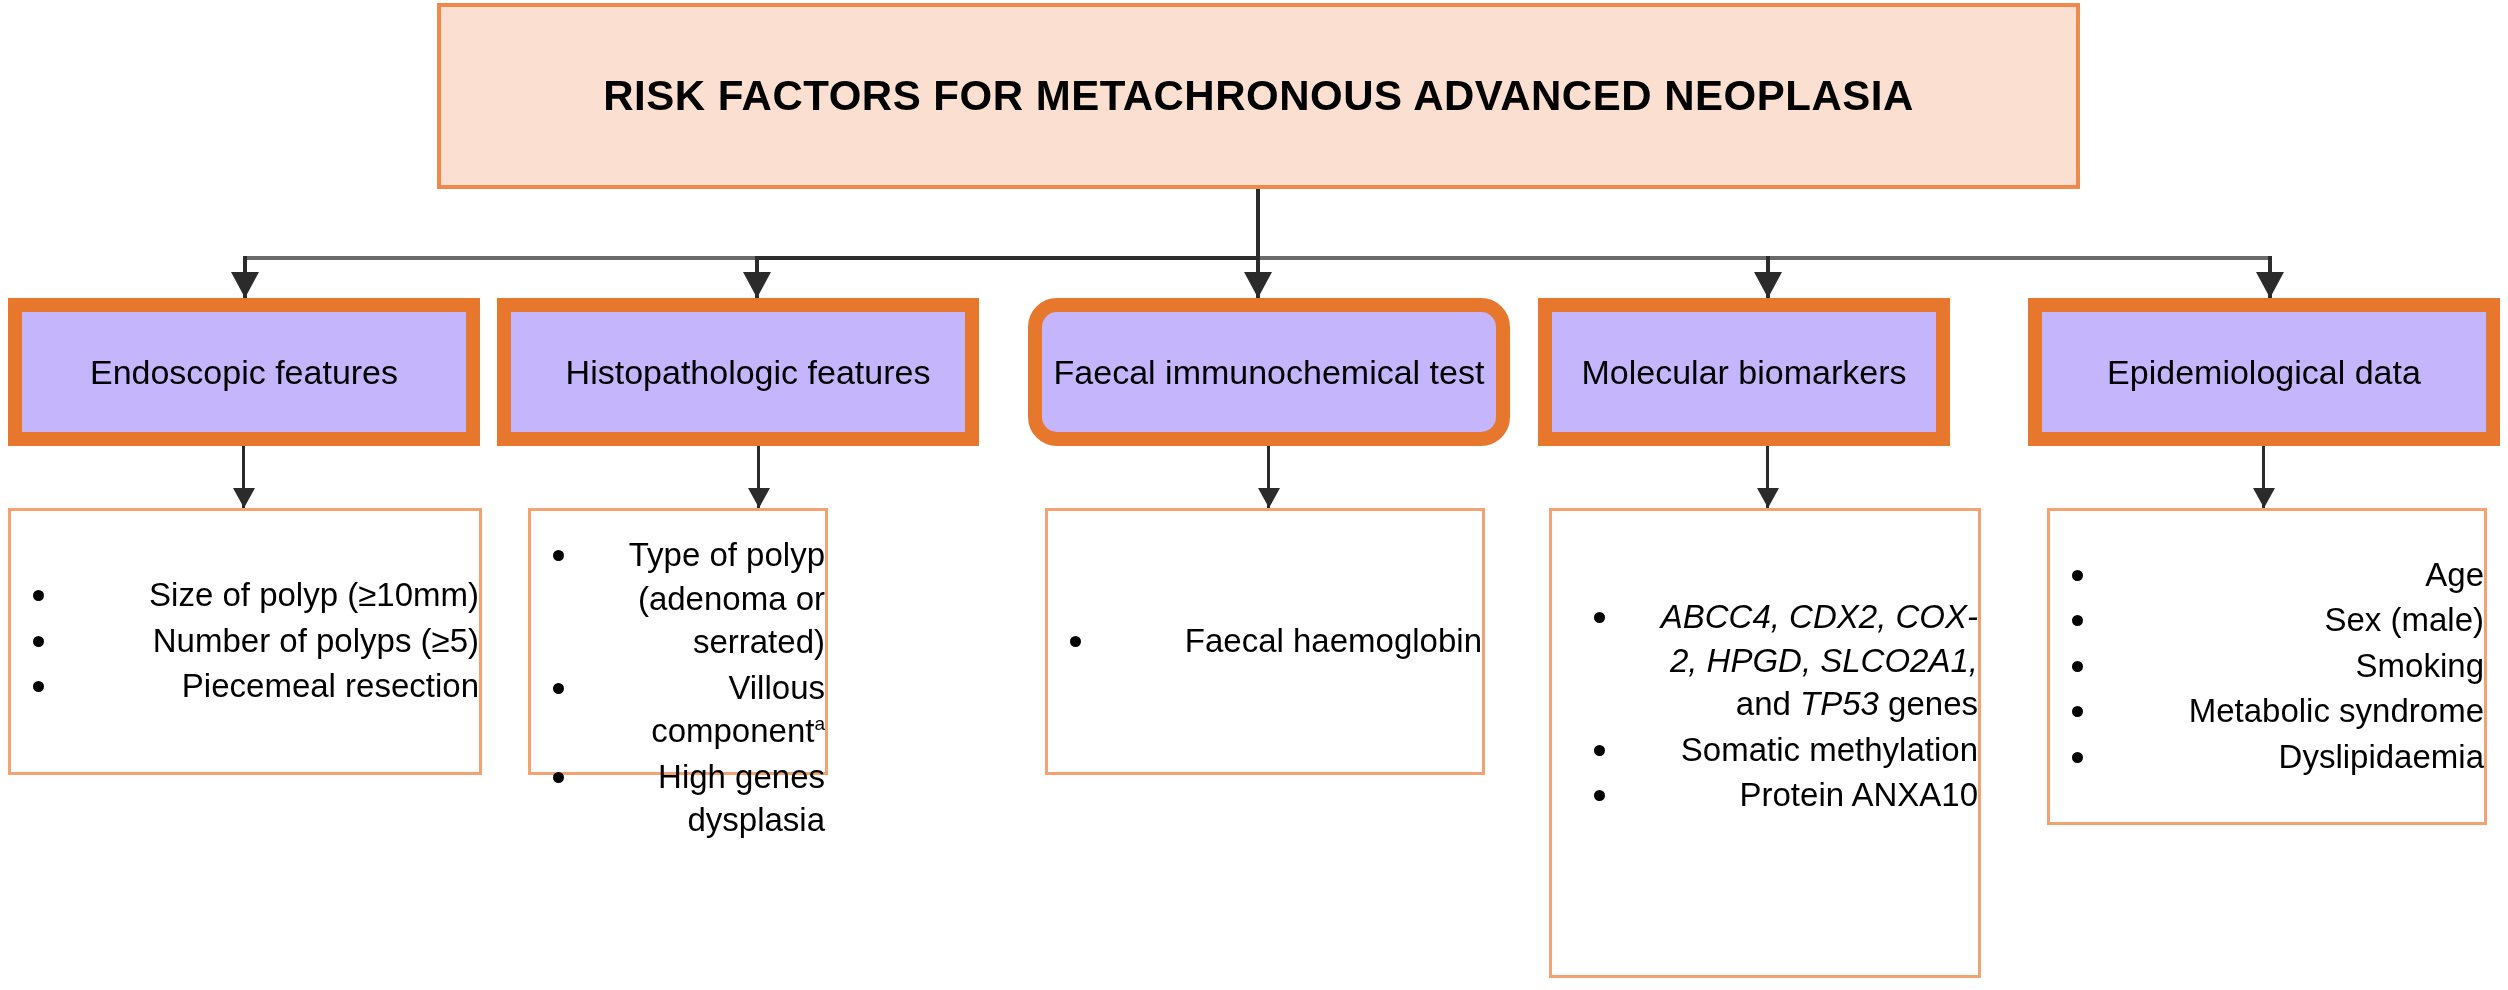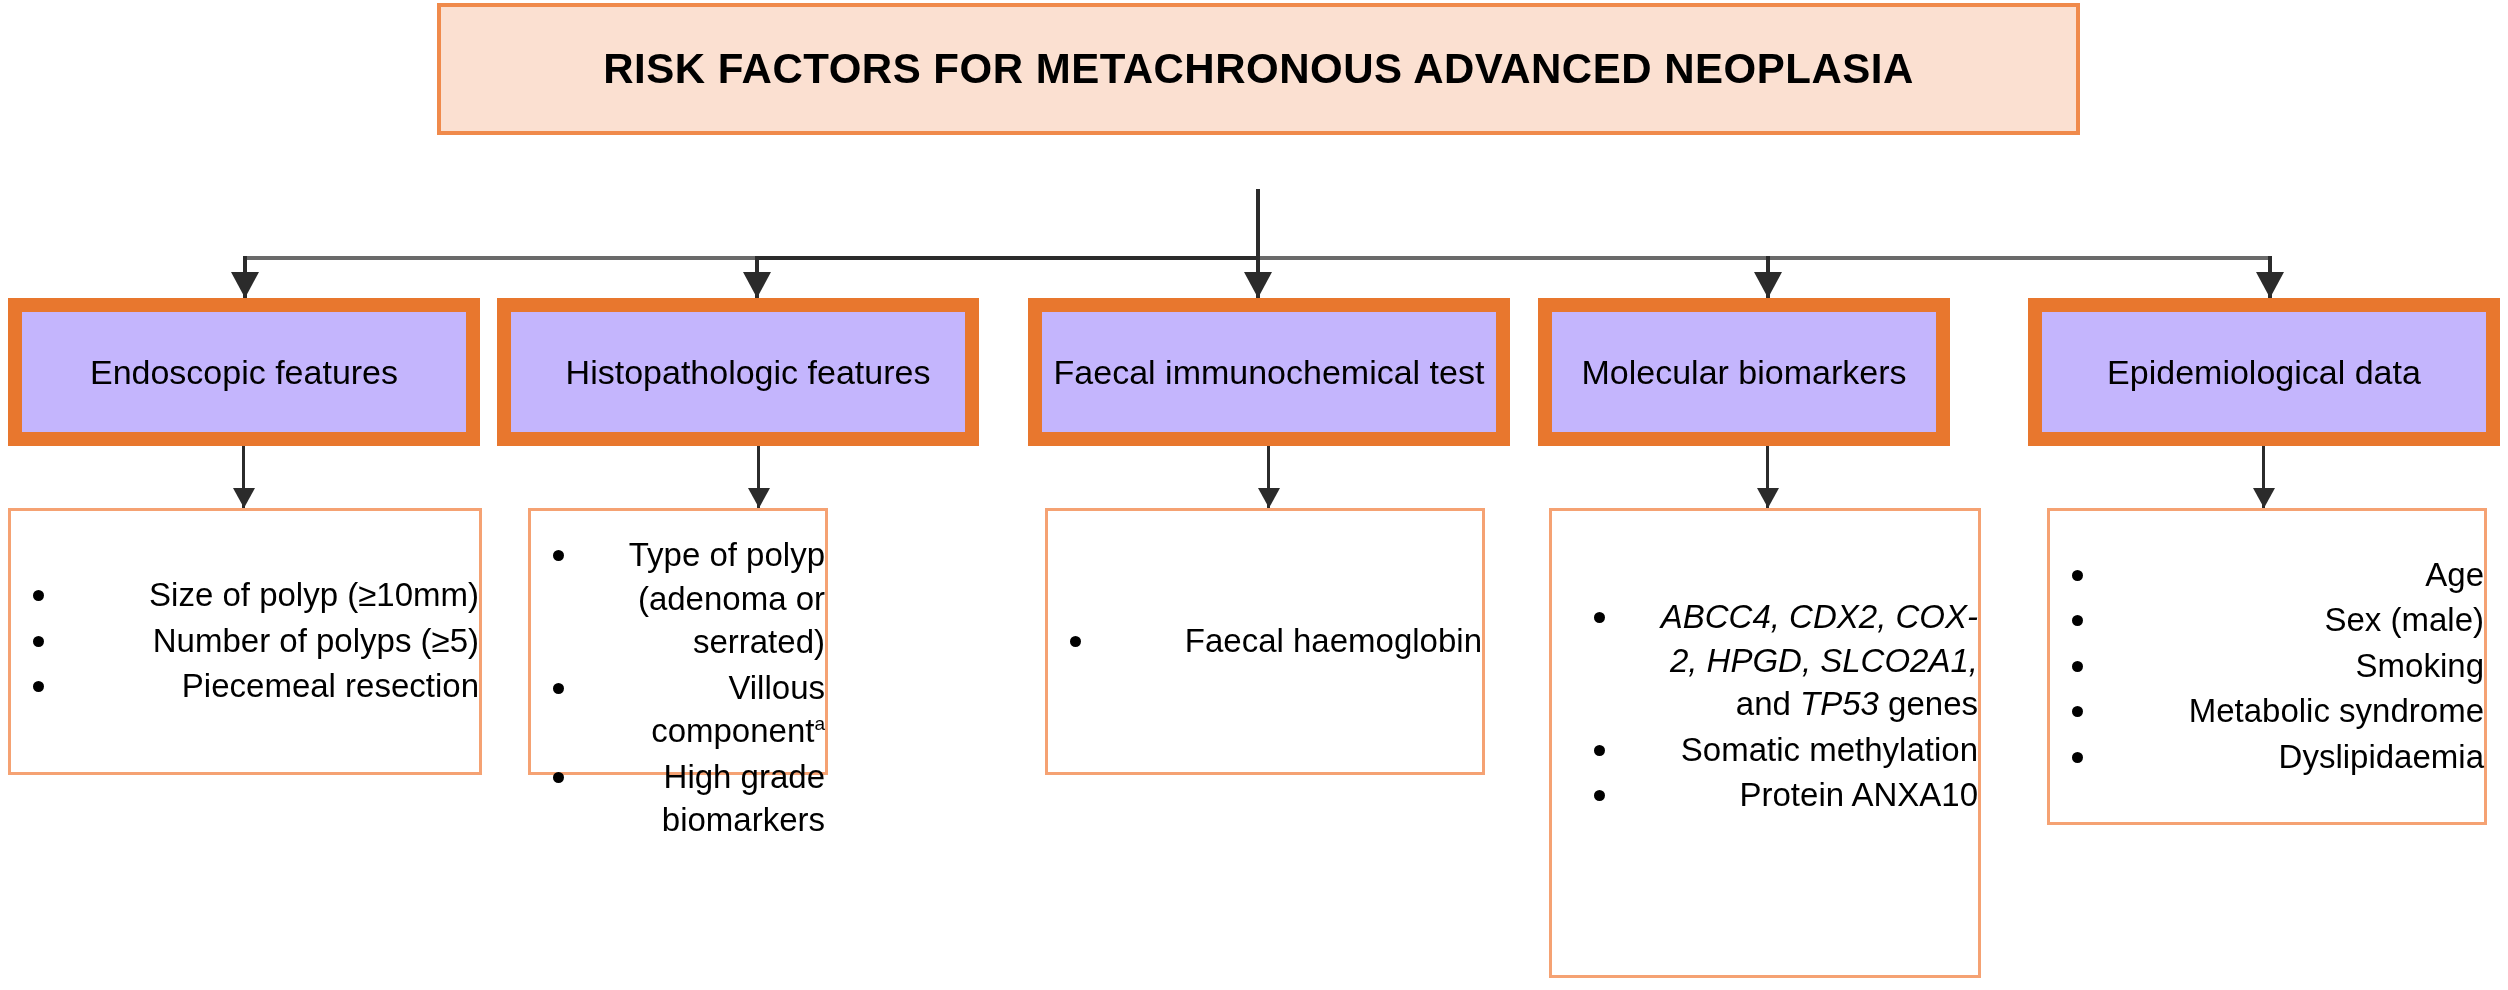--- a/index.html
+++ b/index.html
@@ -17,21 +17,21 @@
     background: #ffffff;
     overflow: hidden;
   }
 
   
   .title-box {
     position: absolute;
     left: 437px;
     top: 3px;
     width: 1643px;
-    height: 132px;
+    height: 186px;
     box-sizing: border-box;
     background: #FBE0D1;
     border: 4px solid #F08A4B;
     display: flex;
     align-items: center;
     justify-content: center;
   }
   .title-text {
     font-size: 42px;
     font-weight: bold;
@@ -166,21 +166,21 @@
   <div class="arrow-down" style="left:2256px; top:272px;"></div>
 
   <div class="cat-box" style="left:8px; top:298px; width:472px; height:148px;">
     <div class="cat-label">Endoscopic features</div>
   </div>
 
   <div class="cat-box" style="left:497px; top:298px; width:482px; height:148px;padding-left:30px;">
     <div class="cat-label">Histopathologic features</div>
   </div>
 
-  <div class="cat-box" style="left:1028px; top:298px; width:482px; height:148px;">
+  <div class="cat-box" style="left:1028px; top:298px; width:482px; height:148px;border-radius:29px;">
     <div class="cat-label">Faecal immunochemical test</div>
   </div>
 
   <div class="cat-box" style="left:1538px; top:298px; width:412px; height:148px;">
     <div class="cat-label">Molecular biomarkers</div>
   </div>
 
   <div class="cat-box" style="left:2028px; top:298px; width:472px; height:148px;">
     <div class="cat-label">Epidemiological data</div>
   </div>
@@ -205,21 +205,21 @@
       <li>Size of polyp (≥10mm)</li>
       <li>Number of polyps (≥5)</li>
       <li>Piecemeal resection</li>
     </ul>
   </div>
 
   <div class="detail-box top-align" style="left:528px; top:508px; width:300px; height:267px;">
     <ul class="detail-list">
       <li>Type of polyp (adenoma or serrated)</li>
       <li><span>Villous component</span><span class="sup">a</span></li>
-      <li>High grade biomarkers</li>
+      <li>High genes dysplasia</li>
     </ul>
   </div>
 
   <div class="detail-box" style="left:1045px; top:508px; width:440px; height:267px;">
     <ul class="detail-list">
       <li>Faecal haemoglobin</li>
     </ul>
   </div>
 
   <div class="detail-box" style="left:1549px; top:508px; width:432px; height:470px;">

